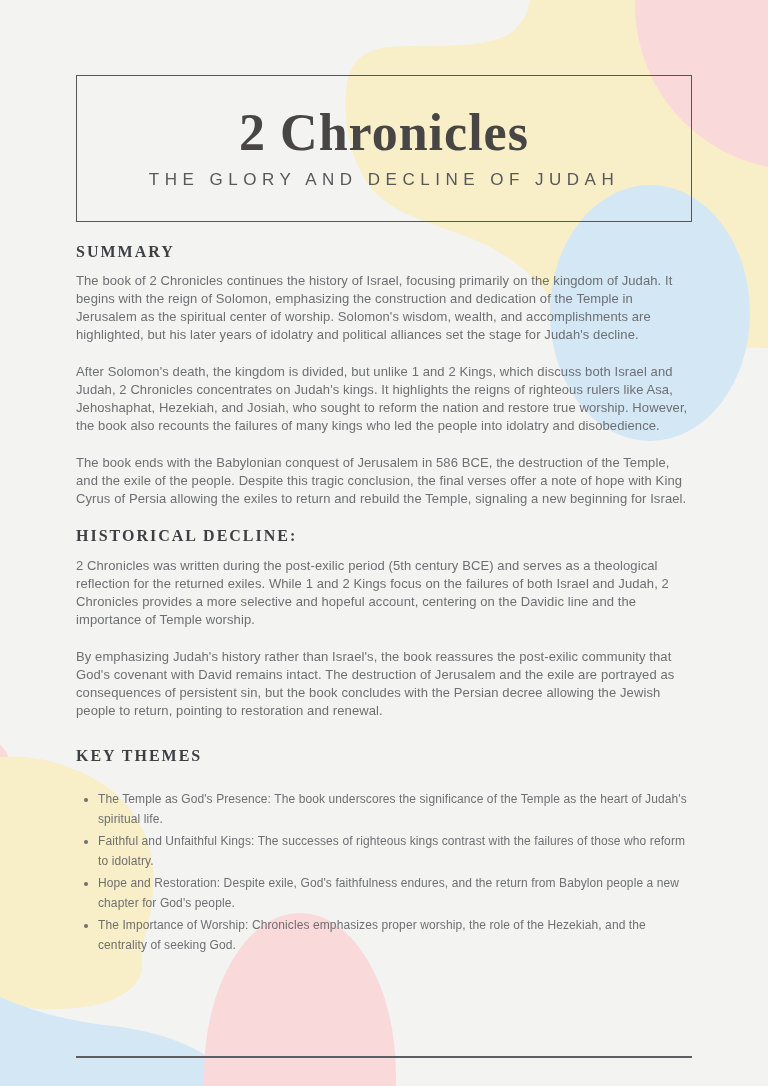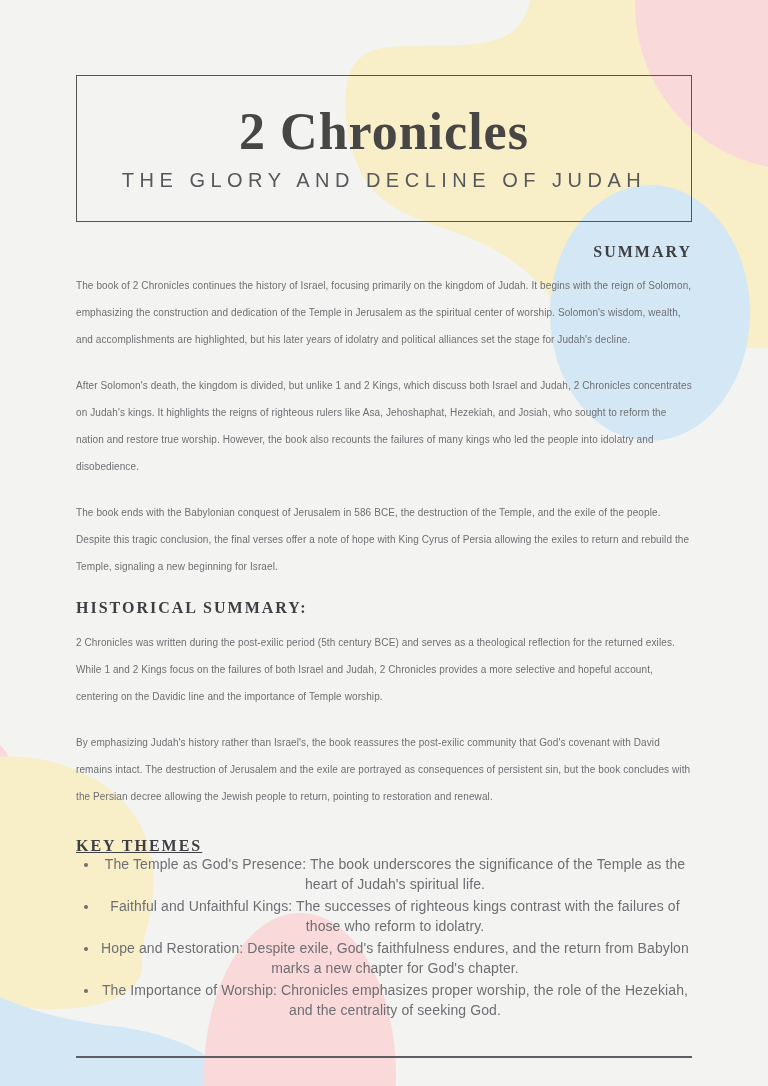--- a/index.html
+++ b/index.html
@@ -22,41 +22,41 @@
   .title-box{
     box-sizing:border-box; width:616px; height:147px;
     border:1.5px solid var(--c-border);
     display:flex; flex-direction:column; align-items:center; justify-content:center;
   }
   .doc-title{
     margin:0; font-family:"Liberation Serif", serif; font-weight:700;
     font-size:52px; line-height:1; letter-spacing:1px; color:var(--c-title);
   }
   .doc-subtitle{
-    margin-top:11px; font-size:20px; letter-spacing:5.5px;
+    margin-top:11px; font-size:17px; letter-spacing:5.5px;
     color:var(--c-subtitle);
   }
   h2.sec-heading{
     font-family:"Liberation Serif", serif; font-weight:700;
     font-size:16px; letter-spacing:2px; color:var(--c-heading);
     margin:0;
   }
-  #heading-summary{margin-top:21px; margin-bottom:11px;text-align:right;}
+  #heading-summary{margin-top:21px; margin-bottom:11px;}
   #heading-historical{margin-top:17px; margin-bottom:12px;}
-  #heading-themes{margin-top:27px; text-decoration:underline;}
+  #heading-themes{margin-top:27px; margin-bottom:25px;}
   p.body-par{
-    margin:0 0 19px 0; font-size:10px; line-height:27px;
+    margin:0 0 19px 0; font-size:13px; line-height:18px;
     letter-spacing:0.1px; color:var(--c-body);
   }
   ul.themes{
     list-style:none; margin:0; padding:0;
   }
   ul.themes li{
     position:relative; padding-left:22px; margin:0 0 3px 0;
-    font-size:14px; line-height:19.5px; letter-spacing:0.1px; color:var(--c-body);text-align:center;
+    font-size:12px; line-height:19.5px; letter-spacing:0.1px; color:var(--c-body);
   }
   .bullet-dot{
     position:absolute; left:8px; top:8px; width:4px; height:4px;
     border-radius:50%; background:var(--c-body);
   }
   .footer-rule{
     position:absolute; left:76px; top:1056px; width:616px; height:2px;
     background:var(--c-rule);
   }
 </style>
@@ -94,39 +94,39 @@
     </div>
 
     <section>
       <h2 class="sec-heading" id="heading-summary">SUMMARY</h2>
       <p class="body-par">The book of 2 Chronicles continues the history of Israel, focusing primarily on the kingdom of Judah. It begins with the reign of Solomon, emphasizing the construction and dedication of the Temple in Jerusalem as the spiritual center of worship. Solomon's wisdom, wealth, and accomplishments are highlighted, but his later years of idolatry and political alliances set the stage for Judah's decline.</p>
       <p class="body-par">After Solomon's death, the kingdom is divided, but unlike 1 and 2 Kings, which discuss both Israel and Judah, 2 Chronicles concentrates on Judah's kings. It highlights the reigns of righteous rulers like Asa, Jehoshaphat, Hezekiah, and Josiah, who sought to reform the nation and restore true worship. However, the book also recounts the failures of many kings who led the people into idolatry and disobedience.</p>
       <p class="body-par">The book ends with the Babylonian conquest of Jerusalem in 586 BCE, the destruction of the Temple, and the exile of the people. Despite this tragic conclusion, the final verses offer a note of hope with King Cyrus of Persia allowing the exiles to return and rebuild the Temple, signaling a new beginning for Israel.</p>
     </section>
 
     <section>
-      <h2 class="sec-heading" id="heading-historical">HISTORICAL SUMMARY:</h2>
+      <h2 class="sec-heading" id="heading-historical">HISTORICAL DECLINE:</h2>
       <p class="body-par">2 Chronicles was written during the post-exilic period (5th century BCE) and serves as a theological reflection for the returned exiles. While 1 and 2 Kings focus on the failures of both Israel and Judah, 2 Chronicles provides a more selective and hopeful account, centering on the Davidic line and the importance of Temple worship.</p>
       <p class="body-par">By emphasizing Judah's history rather than Israel's, the book reassures the post-exilic community that God's covenant with David remains intact. The destruction of Jerusalem and the exile are portrayed as consequences of persistent sin, but the book concludes with the Persian decree allowing the Jewish people to return, pointing to restoration and renewal.</p>
     </section>
 
     <section>
       <h2 class="sec-heading" id="heading-themes">KEY THEMES</h2>
       <ul class="themes">
         <li>
           <span class="bullet-dot"></span>
           <span>The Temple as God's Presence: The book underscores the significance of the Temple as the heart of Judah's spiritual life.</span>
         </li>
         <li>
           <span class="bullet-dot"></span>
           <span>Faithful and Unfaithful Kings: The successes of righteous kings contrast with the failures of those who reform to idolatry.</span>
         </li>
         <li>
           <span class="bullet-dot"></span>
-          <span>Hope and Restoration: Despite exile, God's faithfulness endures, and the return from Babylon marks a new chapter for God's chapter.</span>
+          <span>Hope and Restoration: Despite exile, God's faithfulness endures, and the return from Babylon people a new chapter for God's people.</span>
         </li>
         <li>
           <span class="bullet-dot"></span>
           <span>The Importance of Worship: Chronicles emphasizes proper worship, the role of the Hezekiah, and the centrality of seeking God.</span>
         </li>
       </ul>
     </section>
 
   </div>
 

